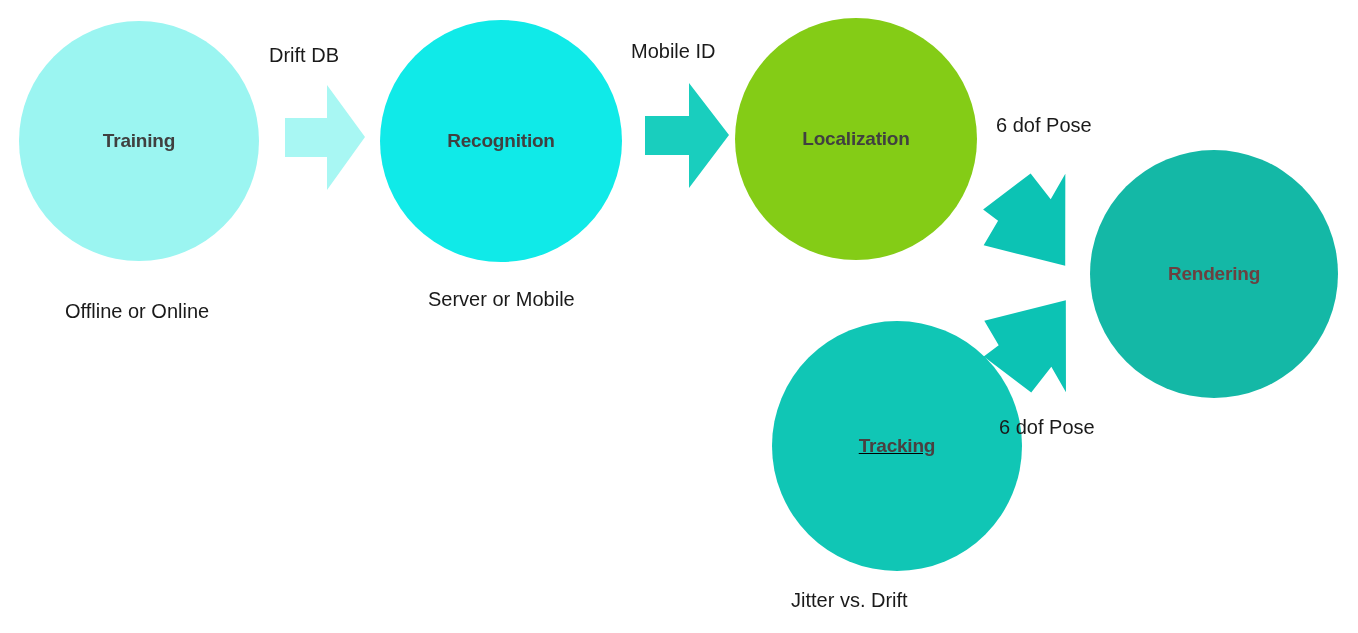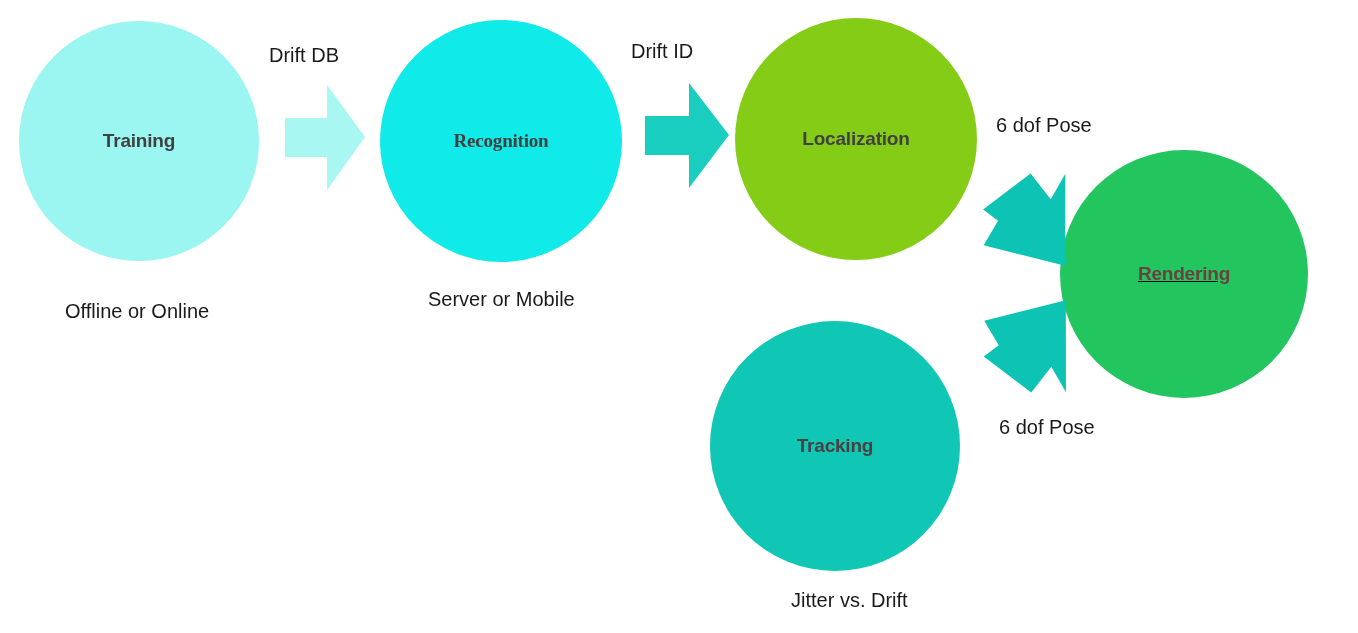--- a/index.html
+++ b/index.html
@@ -56,32 +56,32 @@
 </head>
 <body>
 
 <div id="canvas">
 
   <div class="node" id="node-training" style="left:19px; top:21px; width:240px; height:240px; background:#9BF5F1;">
     <span class="node-label" style="color:#404040;">Training</span>
   </div>
 
   <div class="node" id="node-recognition" style="left:380px; top:20px; width:242px; height:242px; background:#10EAE8;">
-    <span class="node-label" style="color:#404040;font-family:Liberation Serif, serif;">Recognition</span>
+    <span class="node-label" style="color:#404040;">Recognition</span>
   </div>
 
   <div class="node" id="node-localization" style="left:735px; top:18px; width:242px; height:242px; background:#84cc16;">
     <span class="node-label" style="color:#404040;">Localization</span>
   </div>
 
-  <div class="node" id="node-tracking" style="left:710px; top:321px; width:250px; height:250px; background:#10C6B5;">
+  <div class="node" id="node-tracking" style="left:772px; top:321px; width:250px; height:250px; background:#10C6B5;text-decoration:underline;">
     <span class="node-label" style="color:#4a4040;">Tracking</span>
   </div>
 
-  <div class="node" id="node-rendering" style="left:1060px; top:150px; width:248px; height:248px; background:#22c55e;text-decoration:underline;">
+  <div class="node" id="node-rendering" style="left:1090px; top:150px; width:248px; height:248px; background:#14b8a6;">
     <span class="node-label" style="color:#6b4040;">Rendering</span>
   </div>
 
   <div class="arrow" style="left:285px; top:85px; width:80px; height:105px;">
     <svg width="80" height="105" viewBox="0 0 80 105" xmlns="http://www.w3.org/2000/svg">
       <polygon points="0,33 42,33 42,0 80,52 42,105 42,72 0,72" fill="#A8F7F3"></polygon>
     </svg>
   </div>
 
   <div class="arrow" style="left:645px; top:83px; width:84px; height:105px;">
@@ -97,21 +97,21 @@
   </div>
 
   <div class="arrow" style="left:973px; top:281px; width:120px; height:125px;">
     <svg width="120" height="125" viewBox="0 0 120 125" xmlns="http://www.w3.org/2000/svg">
       <polygon points="9,65 48,110 73,89 82,117 101,27 17,30 26,57" fill="#0CC3B4" transform="rotate(-12 60 62)"></polygon>
     </svg>
   </div>
 
   <div class="edge-label" style="left:269px; top:44px;">Drift DB</div>
 
-  <div class="edge-label" style="left:631px; top:40px;">Drift ID</div>
+  <div class="edge-label" style="left:631px; top:40px;">Mobile ID</div>
 
   <div class="edge-label" style="left:996px; top:114px;">6 dof Pose</div>
 
   <div class="edge-label" style="left:999px; top:416px;">6 dof Pose</div>
 
   <div class="caption" style="left:65px; top:300px;">Offline or Online</div>
 
   <div class="caption" style="left:428px; top:288px;">Server or Mobile</div>
 
   <div class="caption" style="left:791px; top:589px;">Jitter vs. Drift</div>

